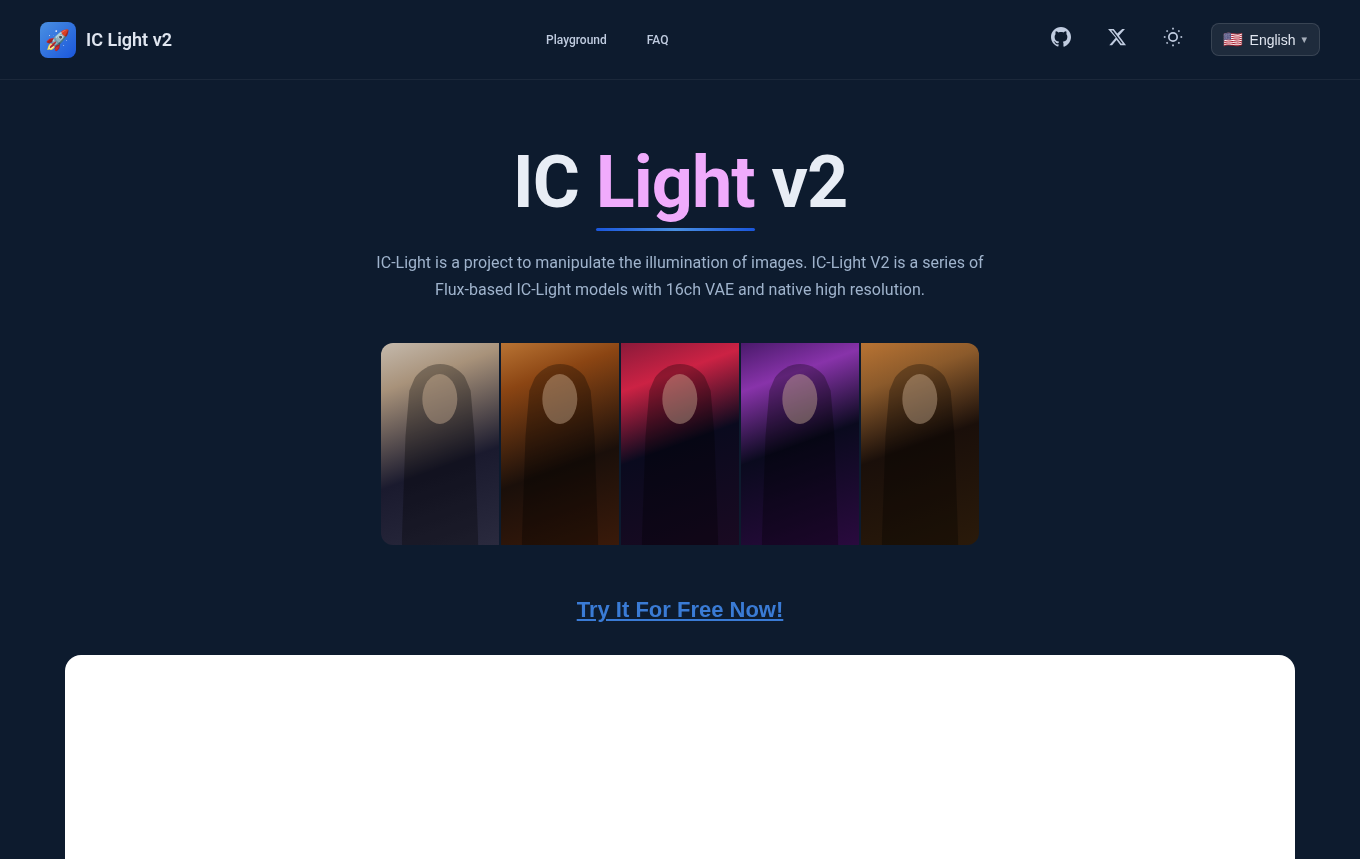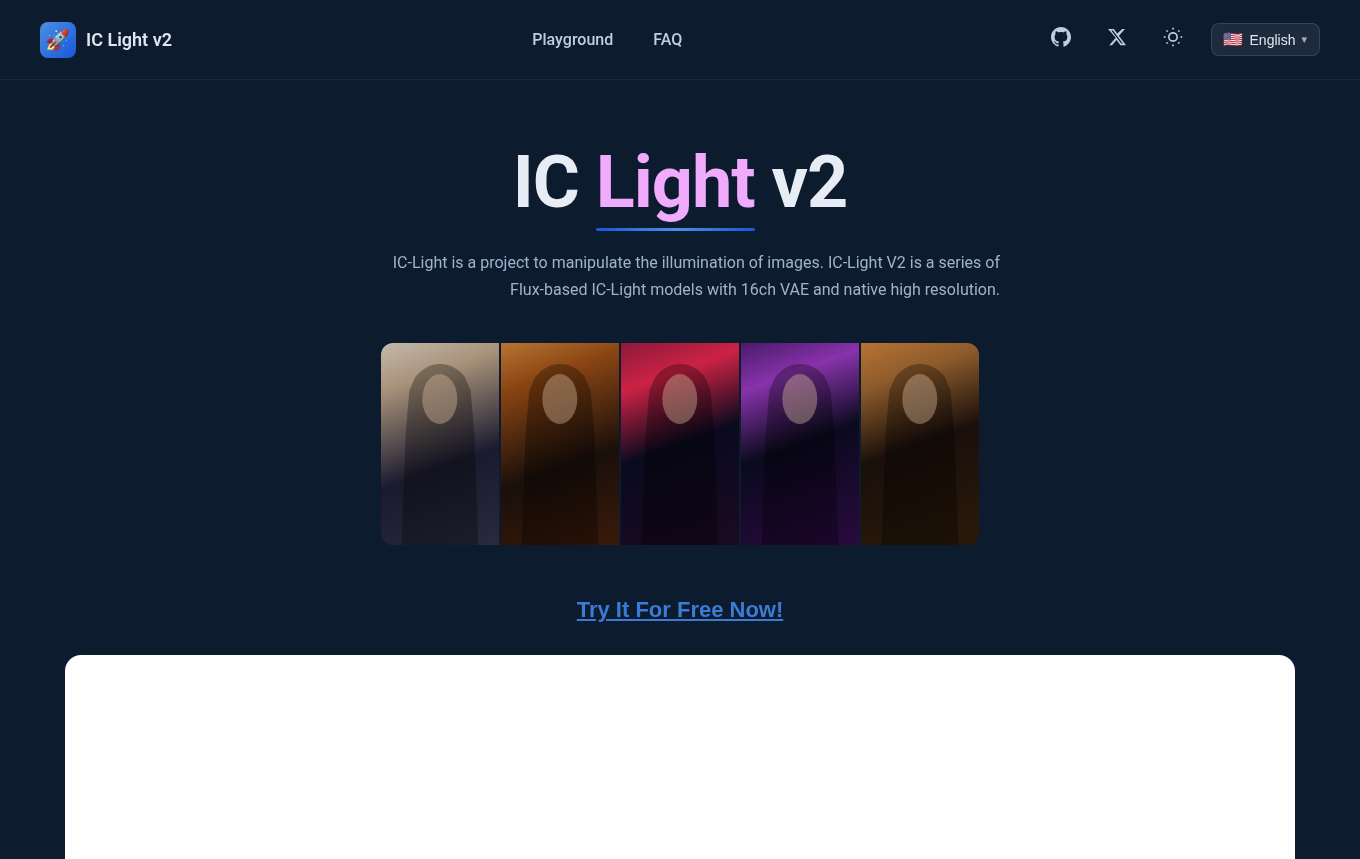--- a/index.html
+++ b/index.html
@@ -39,21 +39,21 @@
 
     .nav-center {
       display: flex;
       align-items: center;
       gap: 40px;
     }
 
     .nav-link {
       color: #c0cce0;
       text-decoration: none;
-      font-size: 16px;
+      font-size: 12px;
       font-weight: 500;
       cursor: pointer;
       transition: color 0.2s;
     }
 
     .nav-right {
       display: flex;
       align-items: center;
       gap: 20px;
     }
@@ -119,21 +119,21 @@
       width: 100%;
       height: 3px;
       background: linear-gradient(90deg, #1a56db, #4a90e2, #1a56db);
       border-radius: 2px;
     }
 
     
     .hero-desc {
       font-size: 16px;
       line-height: 1.7;
-      text-align: right;
+      text-align: center;
       color: #9fb3cc;
       max-width: 640px;
       margin-bottom: 40px;
     }
 
     
     .image-strip {
       display: flex;
       align-items: stretch;
       width: 598px;

